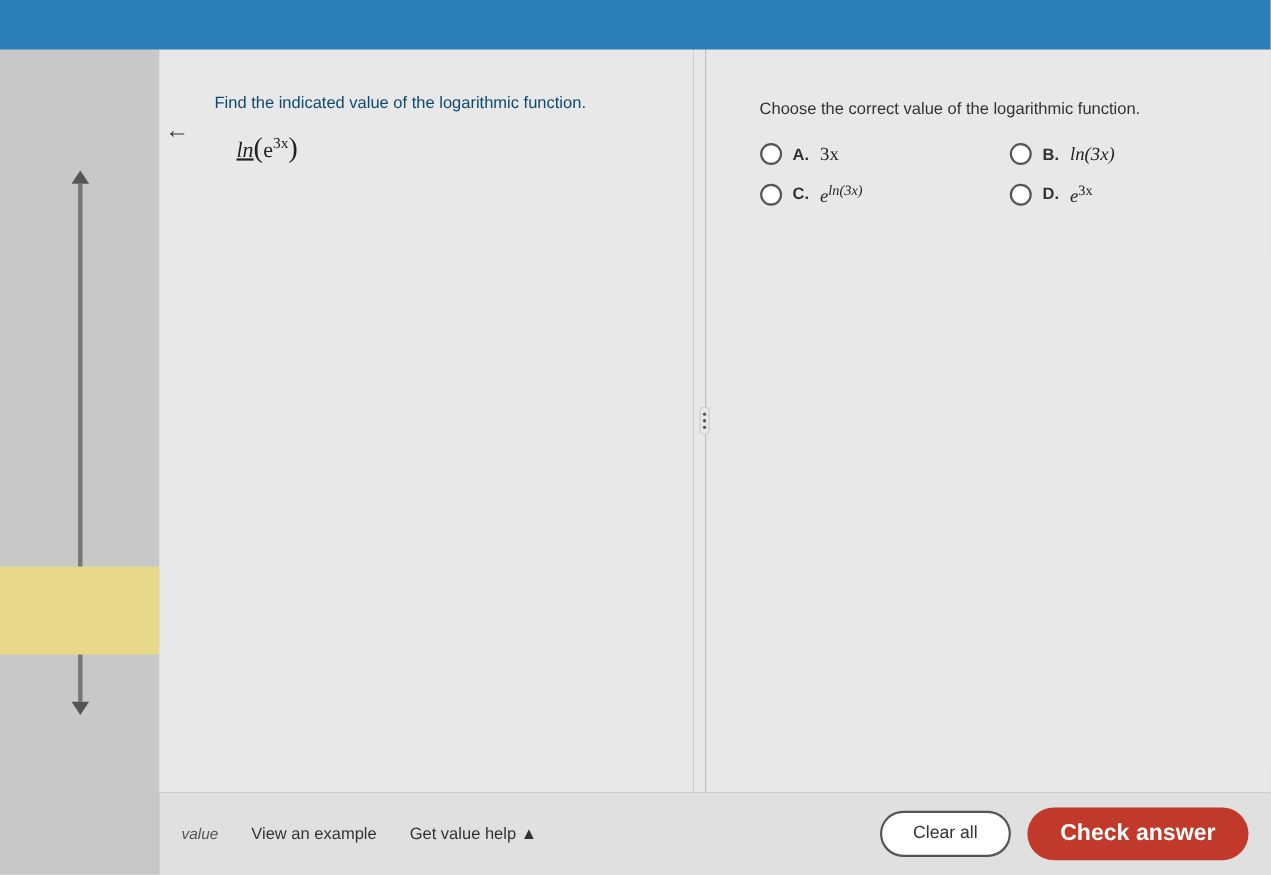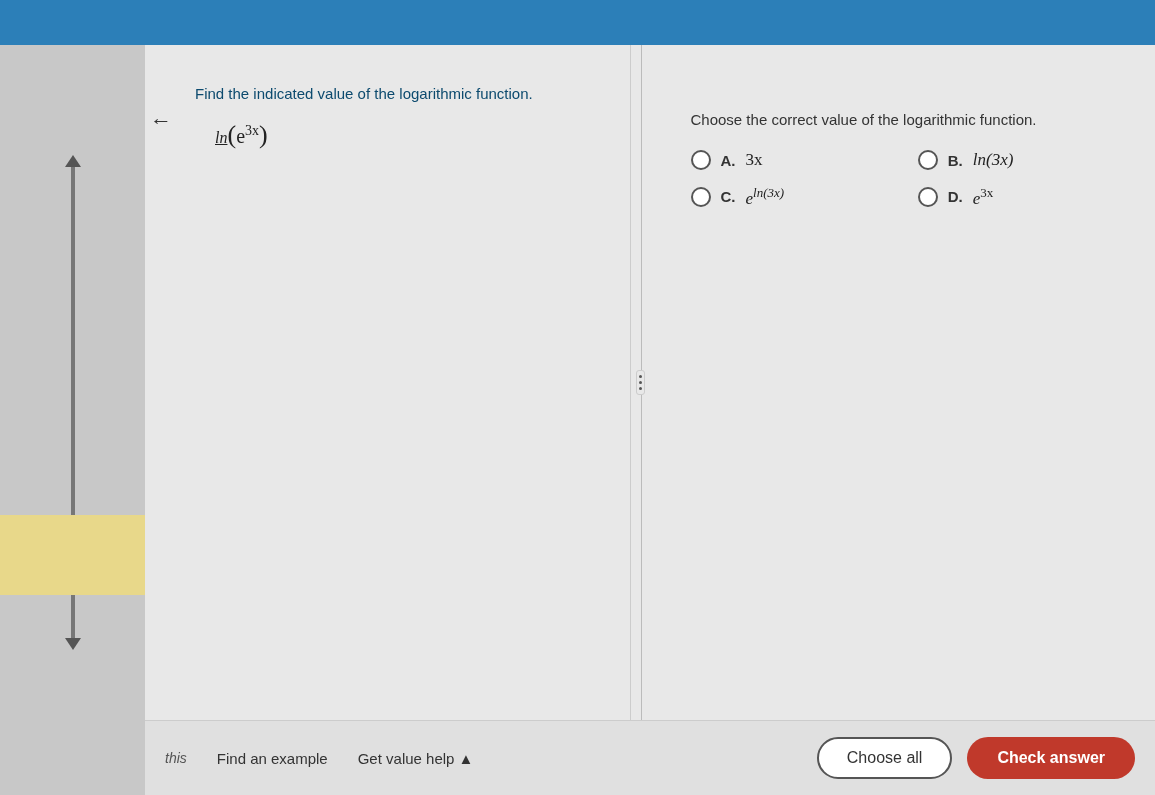--- a/index.html
+++ b/index.html
@@ -115,21 +115,21 @@
 
     .question-math {
       font-size: 22px;
       color: #222;
       padding-left: 50px;
       margin-top: 5px;
     }
 
     .math-ln {
       font-style: italic;
-      font-size: 16px;
+      font-size: 20px;
       text-decoration: underline;
     }
 
     .math-parens {
       font-size: 26px;
     }
 
     .math-exp {
       font-size: 20px;
     }
@@ -174,21 +174,21 @@
       width: 3px;
       height: 3px;
       background: #555;
       border-radius: 50%;
     }
 
     
     .answer-panel {
       flex: 1;
       background: #e8e8e8;
-      padding: 64px 40px 40px 40px;
+      padding: 44px 40px 40px 40px;
     }
 
     .answer-instruction {
       font-family: Arial, sans-serif;
       font-size: 15px;
       color: #333;
       margin-bottom: 20px;
       line-height: 1.4;
     }
 
@@ -274,21 +274,21 @@
       cursor: pointer;
       font-weight: 500;
     }
 
     .check-answer-btn {
       background: #c0392b;
       border: none;
       border-radius: 25px;
       padding: 12px 30px;
       font-family: Arial, sans-serif;
-      font-size: 16px;
+      font-size: 21px;
       color: white;
       cursor: pointer;
       font-weight: 600;
     }
 
     
     .top-header {
       height: 45px;
       background: #2c7fb8;
       width: 100%;
@@ -365,24 +365,24 @@
               <span style="font-style:italic;">e</span><sup style="font-size:13px;">3x</sup>
             </span>
           </div>
 
         </div>
       </div>
 
     </div>
 
     <div class="bottom-bar">
-      <span class="bottom-text-left">this</span>
-      <span class="bottom-link">Find an example</span>
+      <span class="bottom-text-left">value</span>
+      <span class="bottom-link">View an example</span>
       <span class="bottom-link">Get value help ▲</span>
       <div class="bottom-actions">
-        <button class="clear-all-btn">Choose all</button>
+        <button class="clear-all-btn">Clear all</button>
         <button class="check-answer-btn">Check answer</button>
       </div>
     </div>
 
   </div>
 
 </div>
 
 </body></html>

